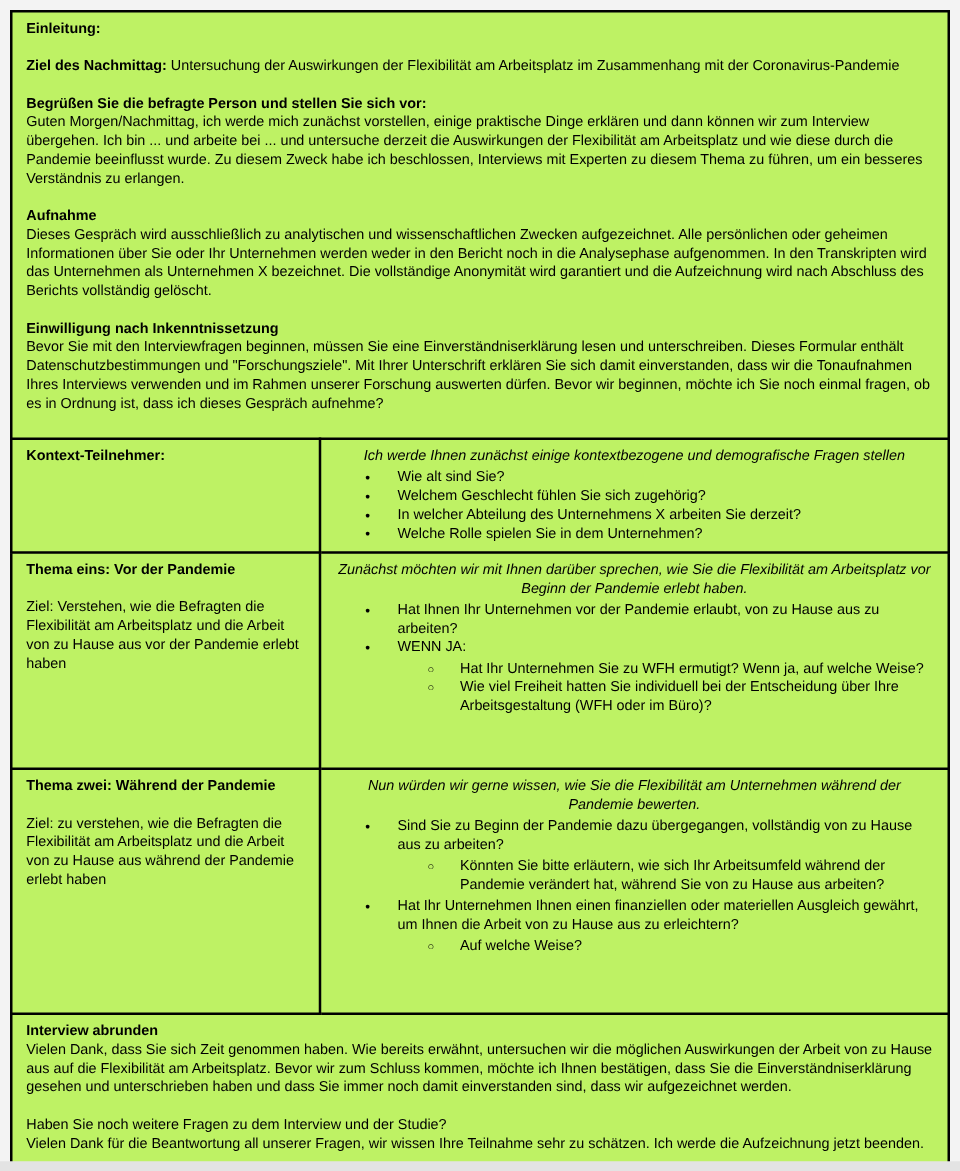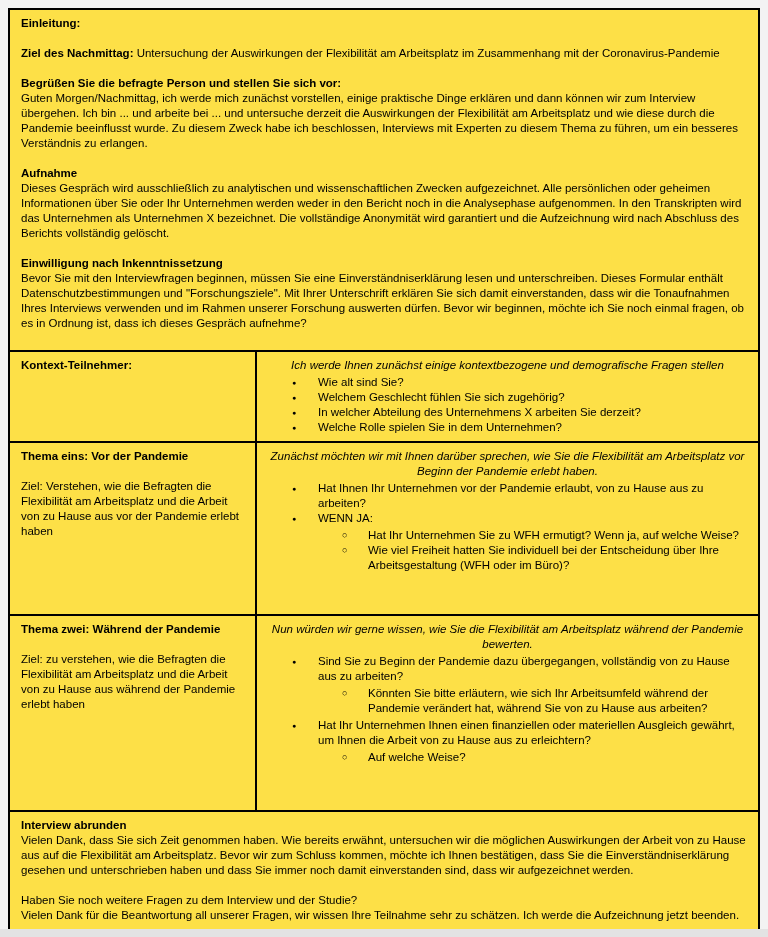--- a/index.html
+++ b/index.html
@@ -13,21 +13,21 @@
     overflow:hidden;
   }
   .doc-table {
     position:absolute; left:8px; top:8px;
     width:750px;
     border-collapse:collapse;
     table-layout:fixed;
   }
   .doc-table td {
     border:2px solid #000;
-    background:#fde047;
+    background:#bef264;
     vertical-align:top;
     padding:6px 11px 4px 11px;
     font-size:11.5px;
     line-height:15px;
   }
   p { margin:0; }
   .gap { margin-top:15px; }
   .b { font-weight:bold; }
   .iq { font-style:italic;text-align:center; }
   ul.q, ul.sub { list-style:none; margin:2px; padding:0; }
@@ -103,21 +103,21 @@
         </ul>
       </td>
     </tr>
 
     <tr style="height:196px">
       <td>
         <p class="b">Thema zwei: Während der Pandemie</p>
         <p class="gap">Ziel: zu verstehen, wie die Befragten die Flexibilität am Arbeitsplatz und die Arbeit von zu Hause aus während der Pandemie erlebt haben</p>
       </td>
       <td>
-        <p class="iq">Nun würden wir gerne wissen, wie Sie die Flexibilität am Arbeitsplatz während der Pandemie bewerten.</p>
+        <p class="iq">Nun würden wir gerne wissen, wie Sie die Flexibilität am Unternehmen während der Pandemie bewerten.</p>
         <ul class="q">
           <li>
             <span>Sind Sie zu Beginn der Pandemie dazu übergegangen, vollständig von zu Hause aus zu arbeiten?</span>
             <ul class="sub">
               <li>Könnten Sie bitte erläutern, wie sich Ihr Arbeitsumfeld während der Pandemie verändert hat, während Sie von zu Hause aus arbeiten?</li>
             </ul>
           </li>
           <li>
             <span>Hat Ihr Unternehmen Ihnen einen finanziellen oder materiellen Ausgleich gewährt, um Ihnen die Arbeit von zu Hause aus zu erleichtern?</span>
             <ul class="sub">

